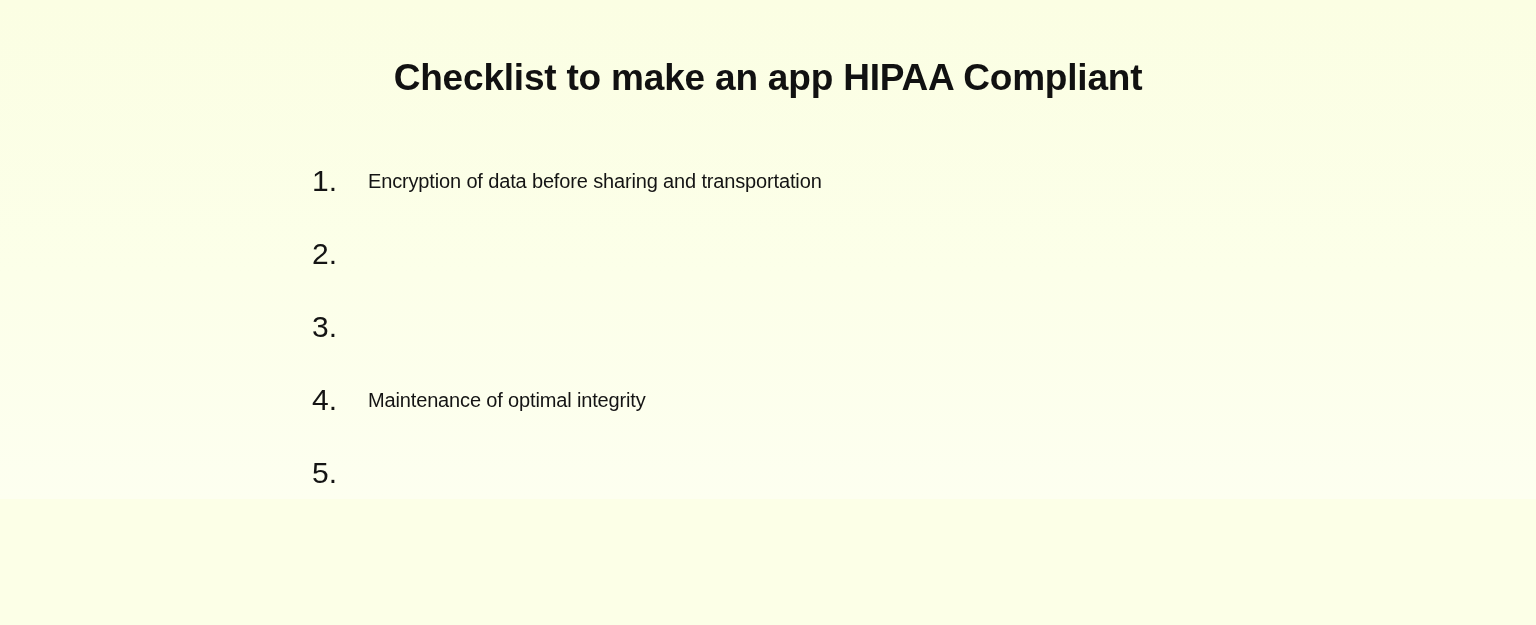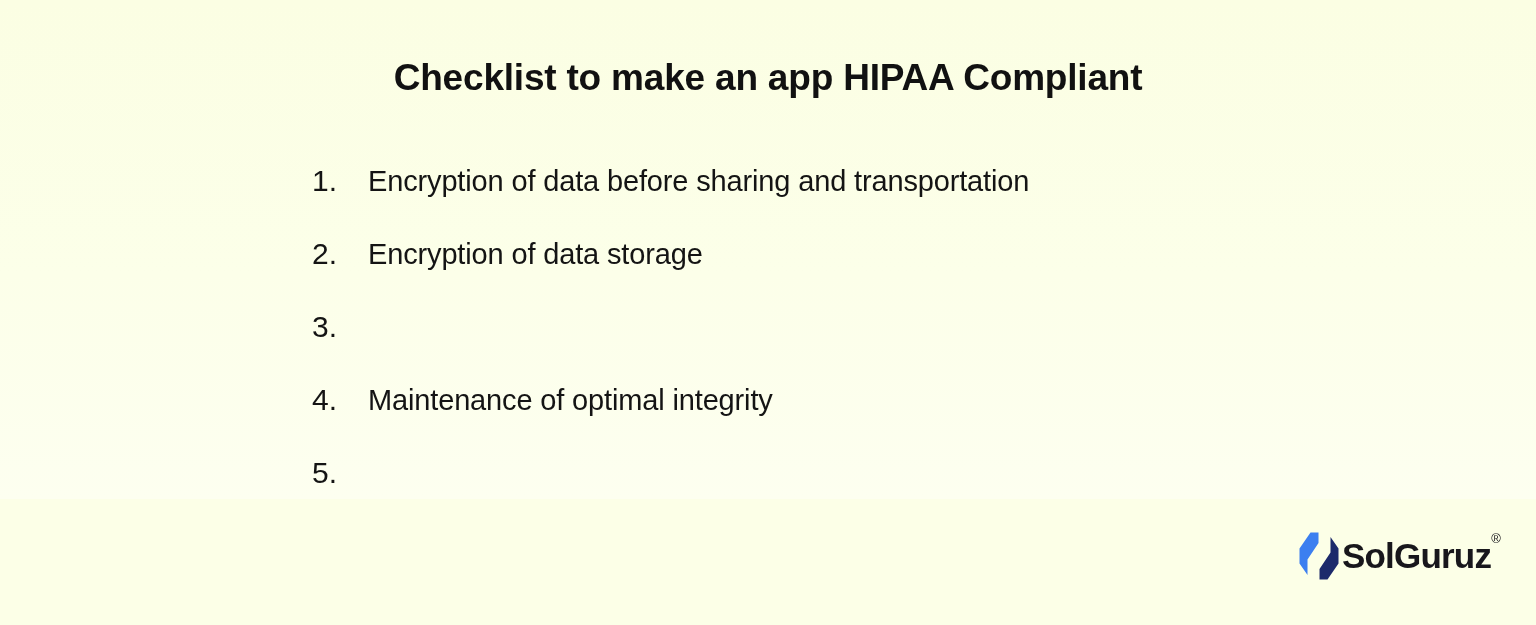--- a/index.html
+++ b/index.html
@@ -60,21 +60,21 @@
     font-weight: 400;
     color: #141414;
     line-height: 46px;
     text-align: left;
     padding-left: 6px;
     box-sizing: border-box;
   }
 
   .item-label {
     font-family: "Liberation Sans", sans-serif;
-    font-size: 29px;
+    font-size: 20px;
     font-weight: 400;
     color: #141414;
     line-height: 46px;
     letter-spacing: -0.15px;
     white-space: nowrap;
   }
 
   
   #logo {
     position: absolute;
@@ -125,39 +125,31 @@
 
   <div id="checklist">
 
     <div class="item">
       <div class="item-number">1.</div>
       <div class="item-label">Encryption of data before sharing and transportation</div>
     </div>
 
     <div class="item">
       <div class="item-number">2.</div>
-      <div class="item-label">Encryption of data storage</div>
     </div>
 
     <div class="item">
       <div class="item-number">3.</div>
     </div>
 
     <div class="item">
       <div class="item-number">4.</div>
       <div class="item-label">Maintenance of optimal integrity</div>
     </div>
 
     <div class="item">
       <div class="item-number">5.</div>
     </div>
 
   </div>
 
-  <div id="logo">
-    <svg id="logo-mark" viewBox="0 0 42 52" xmlns="http://www.w3.org/2000/svg">
-      <path d="M20.5 2.5 L12.5 2.5 L1.5 18.5 L1.5 33.5 L9.5 45.0 L9.5 29.5 L20.5 13.0 Z" fill="#3C7FF0"></path>
-      <path d="M21.5 49.5 L29.5 49.5 L40.5 33.5 L40.5 18.5 L32.5 7.0 L32.5 22.5 L21.5 39.0 Z" fill="#1C2A6B"></path>
-    </svg>
-    <div id="logo-wordmark"><span>SolGuruz</span><span id="logo-trademark">®</span></div>
-  </div>
 
 </div>
 
 </body></html>

